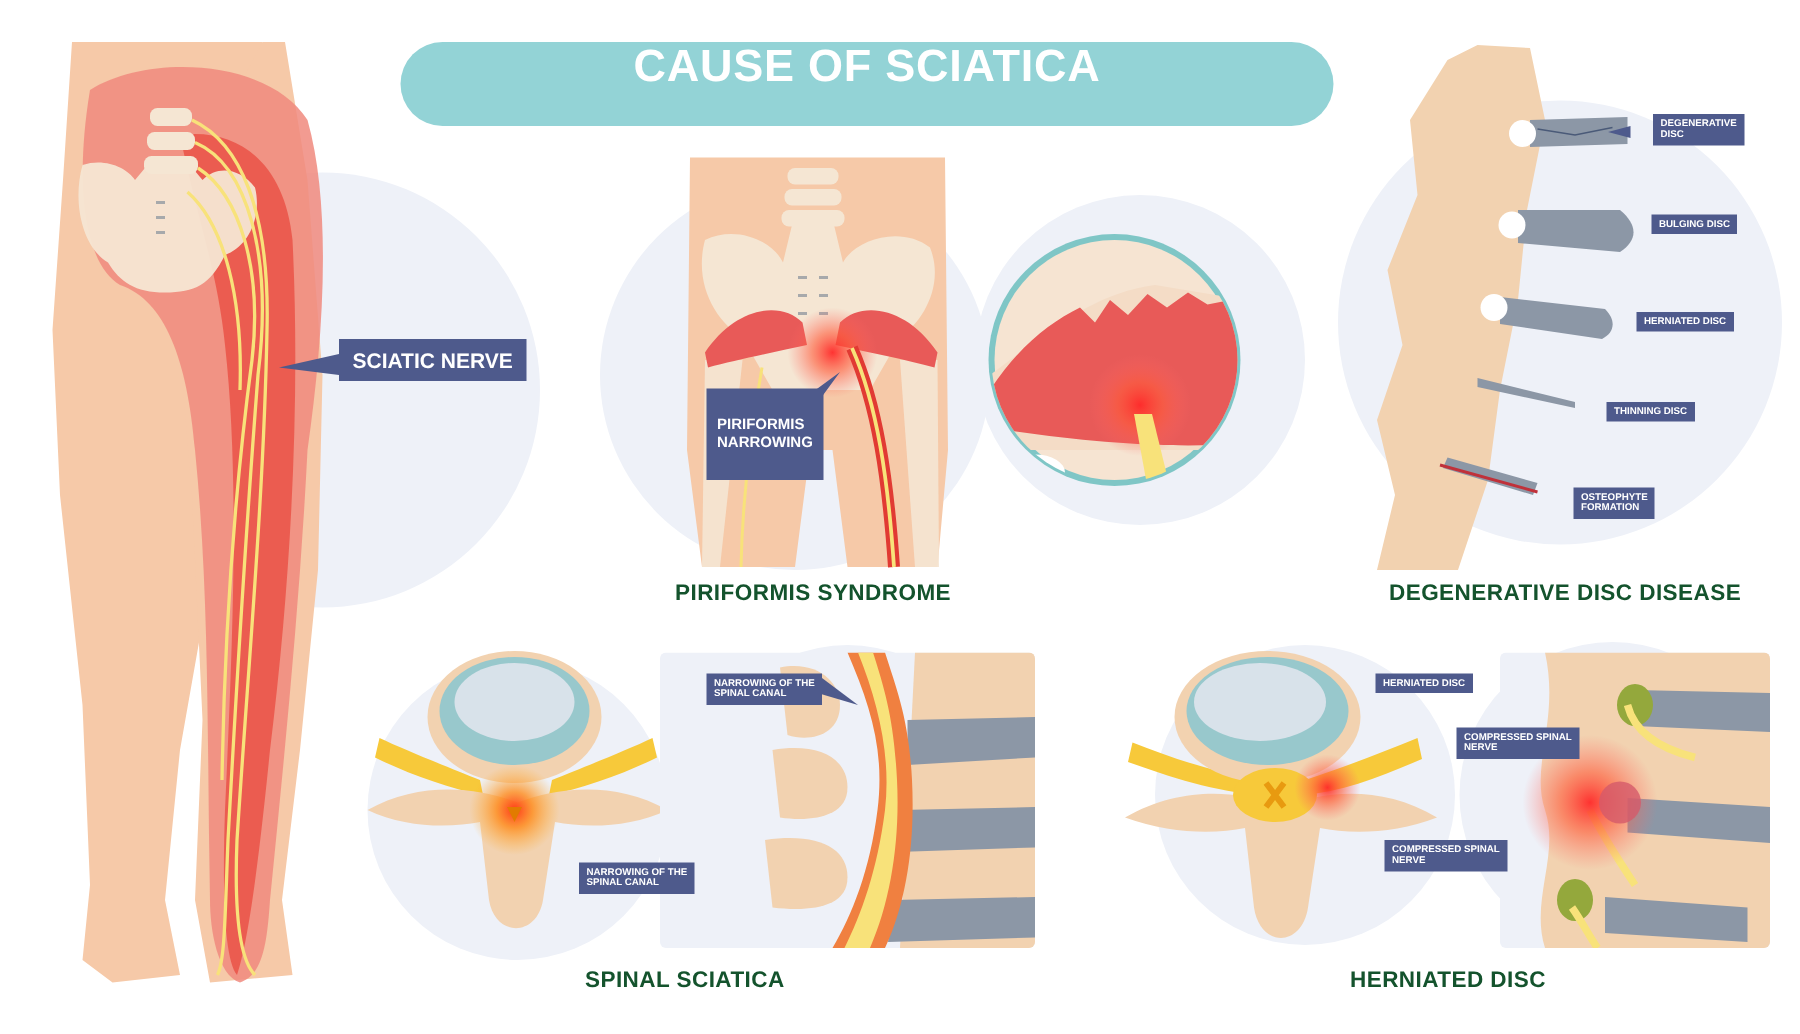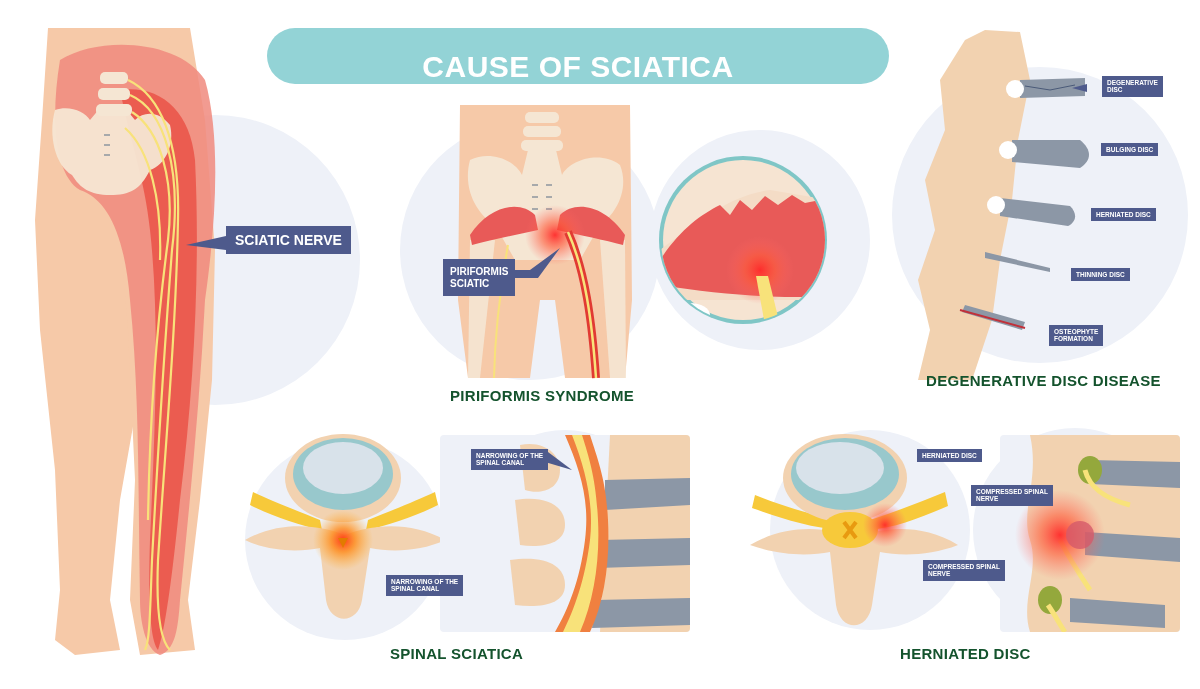--- a/index.html
+++ b/index.html
@@ -1,23 +1,23 @@
 <!DOCTYPE html>
 <html><head>
 <meta charset="utf-8">
 <style>
   html,body{margin:0;padding:0;background:#fff;}
   body{width:1200px;height:689px;position:relative;overflow:hidden;font-family:"Liberation Sans","DejaVu Sans",sans-serif;}
   .abs{position:absolute;}
-  .title-pill{left:267px;top:28px;width:622px;height:56px;border-radius:28px;background:#93d3d6;display:flex;align-items:flex-end;justify-content:center;}
+  .title-pill{left:267px;top:28px;width:622px;height:56px;border-radius:28px;background:#93d3d6;display:flex;align-items:flex-start;justify-content:center;}
   .title-pill span{color:#fff;font-weight:700;font-size:30px;letter-spacing:0.5px;}
   .section-caption{color:#14532d;font-weight:700;font-size:15px;letter-spacing:0.3px;white-space:nowrap;}
   .callout{background:#4e5a8c;color:#fff;font-weight:700;line-height:1.15;padding:3px 6px;white-space:nowrap;}
   .callout.lg{font-size:14px;padding:6px 9px;}
-  .callout.md{font-size:10px;padding:7px 7px;}
+  .callout.md{font-size:10px;padding:19px 7px;margin-left:28px;}
   .callout.sm{font-size:6.5px;padding:3px 5px;}
   svg{position:absolute;left:0;top:0;}
 </style>
 </head>
 <body>
 
 <svg width="1200" height="689" viewBox="0 0 1200 689">
   <defs>
     <radialGradient id="inflame" cx="50%" cy="50%" r="50%">
       <stop offset="0%" stop-color="#ff2a2a" stop-opacity="0.95"></stop>
@@ -198,42 +198,42 @@
 <div class="abs callout lg" style="left:226px;top:226px;">
   <span>SCIATIC NERVE</span>
 </div>
 <svg class="abs" width="1200" height="689" style="pointer-events:none">
   <path d="M226,236 L186,245 L226,250 Z" fill="#4e5a8c"></path>
   <path d="M1087,84 L1072,88 L1087,92 Z" fill="#4e5a8c"></path>
 </svg>
 
 <div class="abs callout md" style="left:443px;top:259px;">
   <div>PIRIFORMIS</div>
-  <div>SCIATIC</div>
+  <div>NARROWING</div>
 </div>
 <div class="abs section-caption" style="left:450px;top:387px;">PIRIFORMIS SYNDROME</div>
 
 <div class="abs callout sm" style="left:1102px;top:76px;">
   <div>DEGENERATIVE</div>
   <div>DISC</div>
 </div>
 <div class="abs callout sm" style="left:1101px;top:143px;">
   <div>BULGING DISC</div>
 </div>
 <div class="abs callout sm" style="left:1091px;top:208px;">
   <div>HERNIATED DISC</div>
 </div>
 <div class="abs callout sm" style="left:1071px;top:268px;">
   <div>THINNING DISC</div>
 </div>
 <div class="abs callout sm" style="left:1049px;top:325px;">
   <div>OSTEOPHYTE</div>
   <div>FORMATION</div>
 </div>
-<div class="abs section-caption" style="left:926px;top:372px;">DEGENERATIVE DISC DISEASE</div>
+<div class="abs section-caption" style="left:926px;top:387px;">DEGENERATIVE DISC DISEASE</div>
 
 <div class="abs callout sm" style="left:471px;top:449px;">
   <div>NARROWING OF THE</div>
   <div>SPINAL CANAL</div>
 </div>
 <div class="abs callout sm" style="left:386px;top:575px;">
   <div>NARROWING OF THE</div>
   <div>SPINAL CANAL</div>
 </div>
 <div class="abs section-caption" style="left:390px;top:645px;">SPINAL SCIATICA</div>

